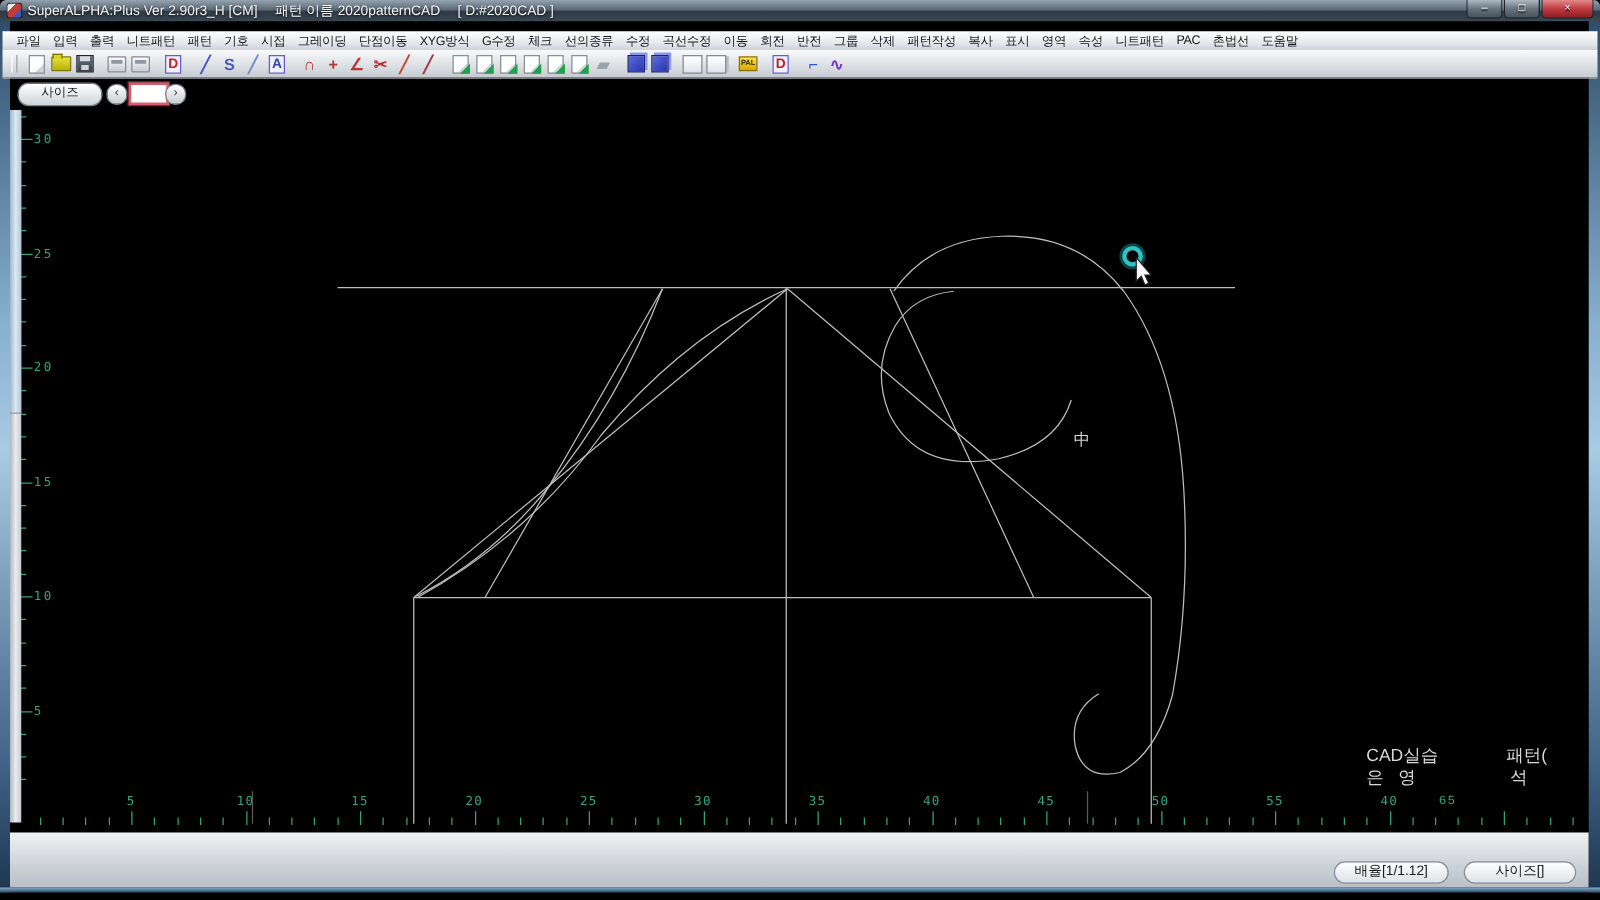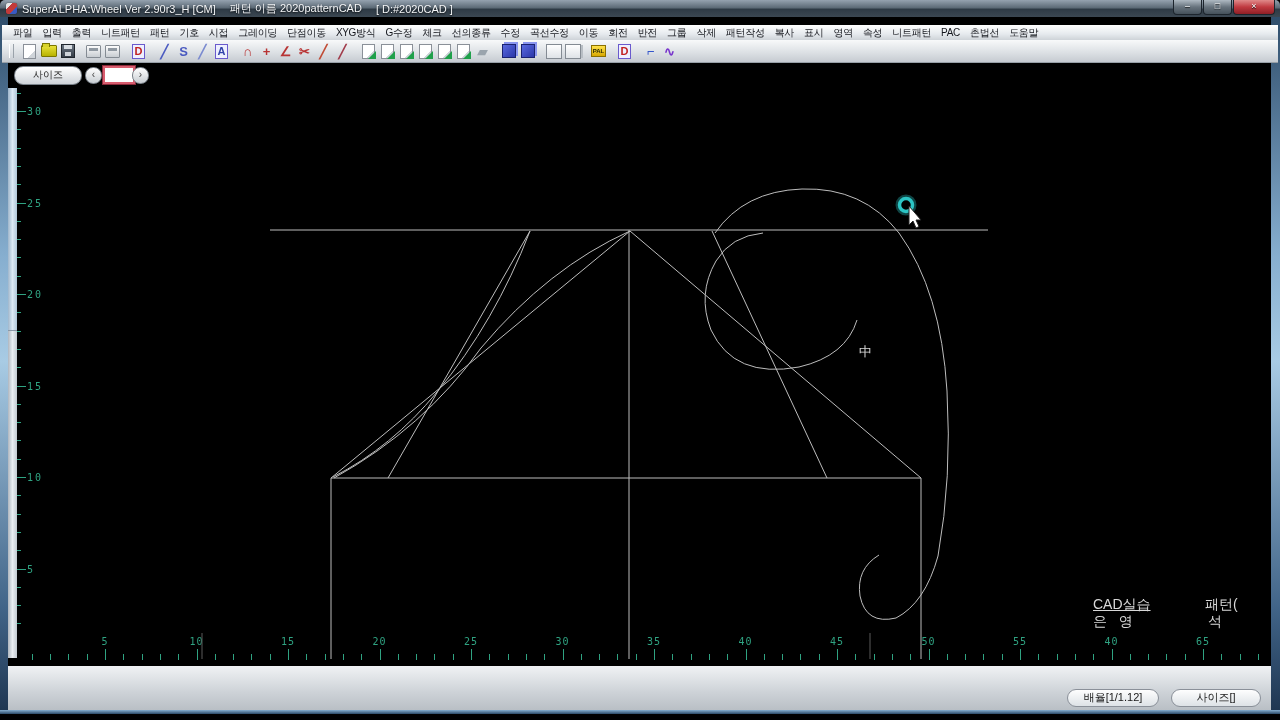--- a/index.html
+++ b/index.html
@@ -94,21 +94,21 @@
 <body>
 
 <div id="frame">
 
   <div class="sideborder sb-l"></div>
   <div class="sideborder sb-r"></div>
   <div class="botborder"></div>
 
   <div class="titlebar">
     <div class="app-icon"></div>
-    <span class="tseg">SuperALPHA:Wheel Ver 2.90r3_H [CM]</span>
+    <span class="tseg">SuperALPHA:Plus Ver 2.90r3_H [CM]</span>
     <span class="tseg">패턴 이름 2020patternCAD</span>
     <span class="tseg">[ D:#2020CAD ]</span>
   </div>
   <div class="winbtns">
     <div class="wbtn">–</div>
     <div class="wbtn">□</div>
     <div class="wbtn close">×</div>
   </div>
 
   <div class="menubar">
@@ -369,21 +369,21 @@
       <div class="rlabel hlabel" style="left: 288px; top: 636px;">15</div>
       <div class="rlabel hlabel" style="left: 379.5px; top: 636px;">20</div>
       <div class="rlabel hlabel" style="left: 471px; top: 636px;">25</div>
       <div class="rlabel hlabel" style="left: 562.5px; top: 636px;">30</div>
       <div class="rlabel hlabel" style="left: 654px; top: 636px;">35</div>
       <div class="rlabel hlabel" style="left: 745.5px; top: 636px;">40</div>
       <div class="rlabel hlabel" style="left: 837px; top: 636px;">45</div>
       <div class="rlabel hlabel" style="left: 928.5px; top: 636px;">50</div>
       <div class="rlabel hlabel" style="left: 1020px; top: 636px;">55</div>
       <div class="rlabel hlabel" style="left: 1111.5px; top: 636px;">40</div>
-      <div class="rlabel hlabel" style="left: 1203px; top: 636px;">65</div>
+      <div class="rlabel hlabel" style="left: 1158px; top: 636px; font-family: Liberation Mono, monospace;">65</div>
       <svg width="1280" height="720" viewBox="0 0 1280 720">
         <line x1="270" y1="230" x2="988" y2="230" stroke="#bdbdbd" stroke-width="1"></line>
         <line x1="629" y1="230" x2="629" y2="659" stroke="#bdbdbd" stroke-width="1"></line>
         <line x1="331" y1="478" x2="921" y2="478" stroke="#bdbdbd" stroke-width="1"></line>
         <line x1="331" y1="478" x2="331" y2="659" stroke="#bdbdbd" stroke-width="1"></line>
         <line x1="921" y1="478" x2="921" y2="659" stroke="#bdbdbd" stroke-width="1"></line>
         <line x1="630" y1="231" x2="331" y2="478" stroke="#bdbdbd" stroke-width="1"></line>
         <line x1="530" y1="231" x2="388" y2="478" stroke="#bdbdbd" stroke-width="1"></line>
         <line x1="630" y1="231" x2="921" y2="478" stroke="#bdbdbd" stroke-width="1"></line>
         <line x1="712" y1="231" x2="827" y2="478" stroke="#bdbdbd" stroke-width="1"></line>
@@ -391,21 +391,21 @@
         <path d="M630,231 Q548,268 481,348 Q424,428 334,478" fill="none" stroke="#bdbdbd" stroke-width="1"></path>
         <path d="M715,233 Q744,191 802,189 Q863,187 899,233 Q941,291 947,391 Q952,478 938,556 Q925,603 896,618 Q866,625 860,596 Q856,569 879,555" fill="none" stroke="#bdbdbd" stroke-width="1"></path>
         <path d="M857,320 Q846,356 799,367 Q734,379 711,330 Q697,294 716,261 Q731,236 763,233" fill="none" stroke="#bdbdbd" stroke-width="1"></path>
         <line x1="202" y1="633" x2="202" y2="659" stroke="#5a5a5a" stroke-width="1"></line>
         <line x1="870" y1="633" x2="870" y2="659" stroke="#5a5a5a" stroke-width="1"></line>
         <circle cx="906" cy="205" r="9" fill="none" stroke="#2cc4c4" stroke-width="3" opacity="0.35"></circle>
         <circle cx="906" cy="205" r="6.5" fill="none" stroke="#2cc4c4" stroke-width="3.5"></circle>
         <polygon points="909,206 909,225 913,221 916,228 919,226.5 916,220 921,220" fill="#ffffff" stroke="#222" stroke-width="1"></polygon>
       </svg>
       <div class="clabel" style="left: 859px; top: 344px; font-size: 13px;">中</div>
-      <div class="clabel" style="left: 1093px; top: 597px; font-size: 14px; text-decoration: underline;">CAD실습</div>
+      <div class="clabel" style="left: 1093px; top: 597px; font-size: 14px;">CAD실습</div>
       <div class="clabel" style="left: 1093px; top: 614px; font-size: 14px;">은   영</div>
       <div class="clabel" style="left: 1205px; top: 597px; font-size: 14px;">패턴(</div>
       <div class="clabel" style="left: 1208px; top: 614px; font-size: 14px;">석</div>
     </div>
 
   <div class="statusstrip">
     <div class="pill pill-scale">배율[1/1.12]</div>
     <div class="pill pill-size">사이즈[]</div>
   </div>
 

